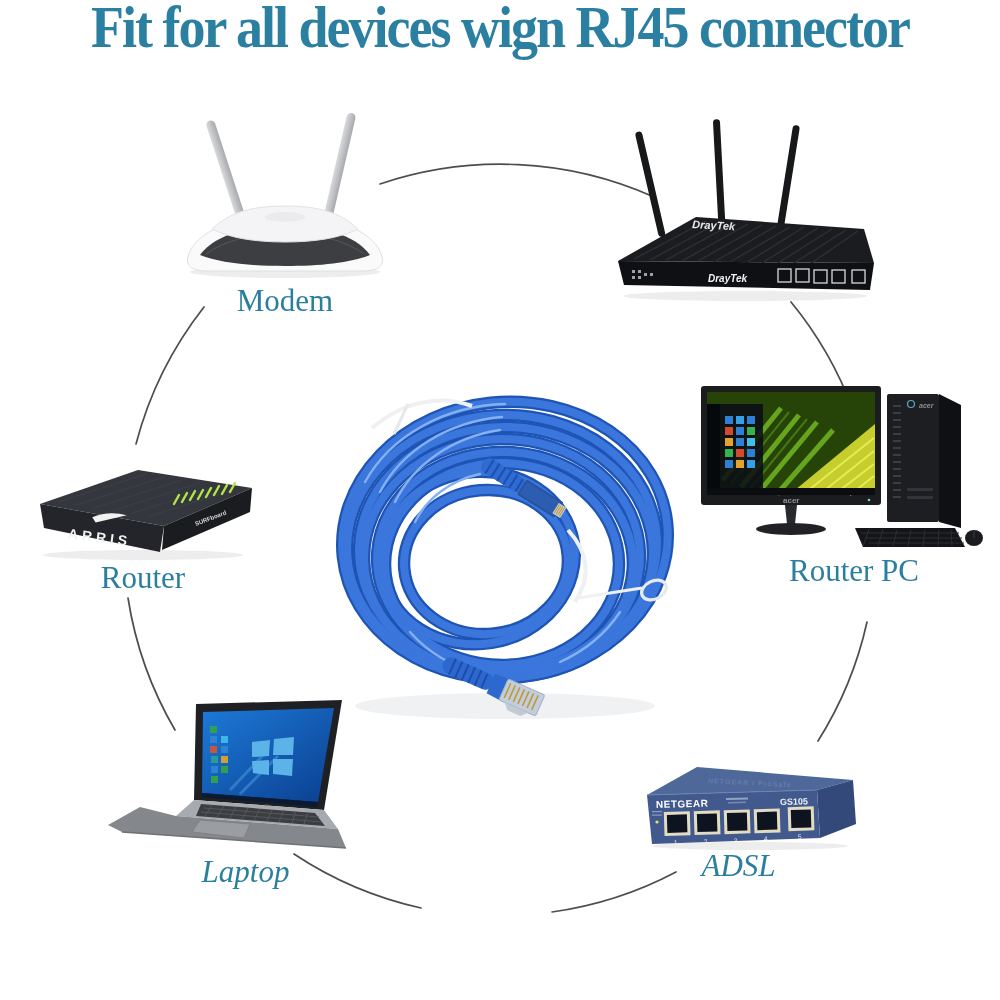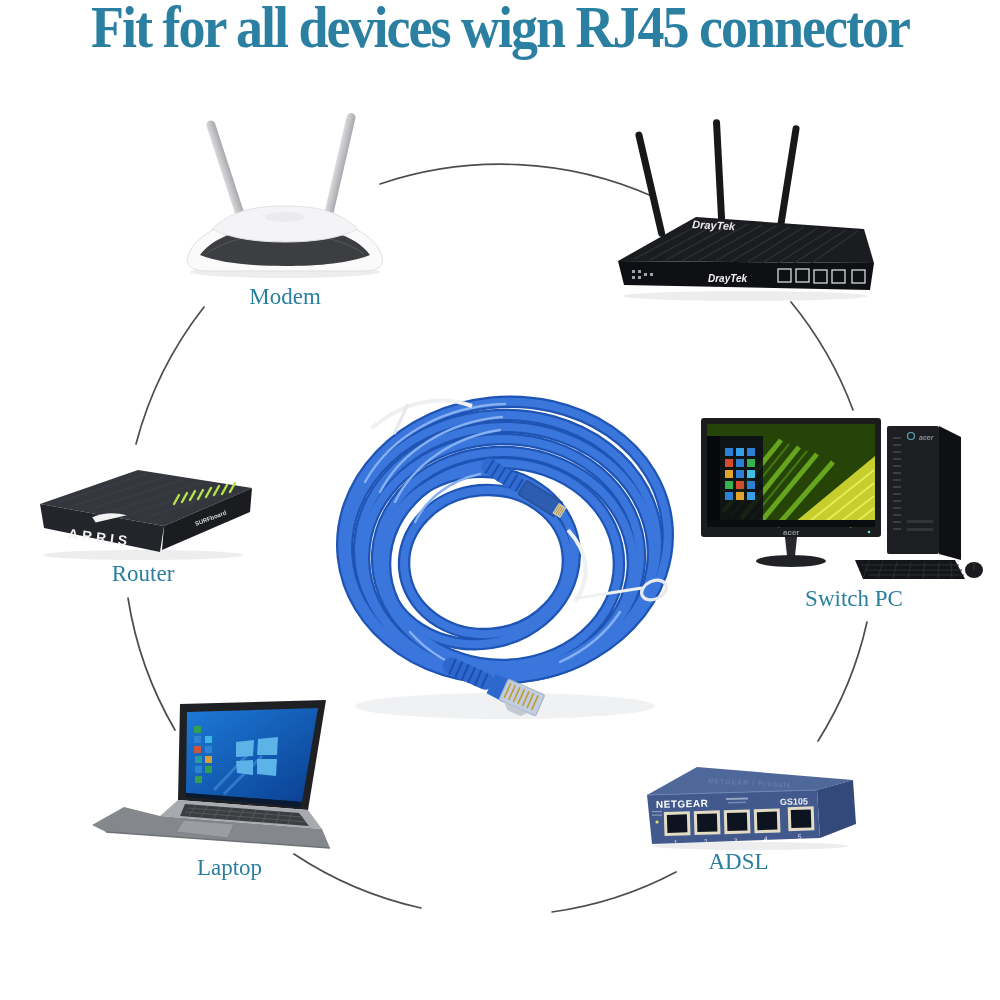--- a/index.html
+++ b/index.html
@@ -9,21 +9,21 @@
   }
   .page-title{
     position:absolute;top:-6px;left:0;width:1000px;text-align:center;
     font-size:54px;font-weight:bold;color:#2b80a2;white-space:nowrap;
     letter-spacing:-2px;transform:scaleY(1.08);transform-origin:top center;
   }
   .ring-svg{position:absolute;left:0;top:0;}
   .device{position:absolute;}
   .device svg{display:block;}
   .device-label{
-    text-align:center;font-size:23px;color:#2a7f9e;line-height:1.05;
+    text-align:center;font-size:31px;color:#2a7f9e;line-height:1.05;
     font-family:"Liberation Serif", serif;
   }
   text{font-family:"Liberation Sans", sans-serif;}
 </style>
 </head>
 <body>
 
 <div class="page-title">Fit for all devices wign RJ45 connector</div>
 
 <svg class="ring-svg" width="1000" height="1000" viewBox="0 0 1000 1000">
@@ -111,21 +111,21 @@
     </g>
     <g transform="rotate(7 70 74)">
       <path d="M62,56 q16,-9 34,-6 l-30,11 z" fill="#f2f2f2"></path>
       <text x="40" y="80" font-size="14" font-weight="bold" letter-spacing="4" fill="#f2f2f2">ARRIS</text>
     </g>
     <text x="168" y="64" font-size="6" font-weight="bold" fill="#d8dadd" transform="rotate(-21 168 64)">SURFboard</text>
   </svg>
   <div class="device-label">Router</div>
 </div>
 
-<div class="device" style="left:693px;top:412px;width:300px;">
+<div class="device" style="left:693px;top:380px;width:300px;">
   <svg width="300" height="175" viewBox="0 0 300 175">
 
     <rect x="8" y="6" width="180" height="119" rx="3" fill="#1b1c1e"></rect>
     <g>
       <rect x="14" y="12" width="168" height="103" fill="#274408"></rect>
       <polygon points="96,115 182,44 182,115" fill="#c6ce2e"></polygon>
       <path d="M112,113 L181,58 M127,114 L181,71 M142,114 L181,84 M157,115 L181,96" stroke="#e6ec55" stroke-width="2" fill="none"></path>
       <path d="M30,100 L88,28 M48,107 L106,35 M66,112 L124,42 M84,114 L140,50" stroke="#65a61e" stroke-width="5" fill="none"></path>
       <path d="M38,104 L96,32 M56,110 L114,39" stroke="#437813" stroke-width="2" fill="none"></path>
 
@@ -162,24 +162,24 @@
     <text x="226" y="28" font-size="7" font-weight="bold" font-style="italic" fill="#8d9196">acer</text>
     <rect x="214" y="108" width="26" height="3" fill="#32343a"></rect>
     <rect x="214" y="116" width="26" height="3" fill="#32343a"></rect>
 
     <polygon points="162,148 262,148 272,167 170,167" fill="#141518"></polygon>
     <path d="M168,153 L266,153 M172,158 L269,158 M176,163 L271,163" stroke="#2d2f33" stroke-width="1" fill="none"></path>
     <path d="M176,149 l-6,17 M190,149 l-5,17 M204,150 l-4,16 M218,150 l-3,16 M232,150 l-2,16 M246,150 l-1,16 M258,150 l1,16" stroke="#2d2f33" stroke-width="1" fill="none"></path>
     <ellipse cx="281" cy="158" rx="9" ry="8" fill="#1a1b1e"></ellipse>
     <path d="M281,151 q0,4 0,7" stroke="#3a3c40" stroke-width="1" fill="none"></path>
   </svg>
-  <div class="device-label" style="margin-left:22px;">Switch PC</div>
-</div>
-
-<div class="device" style="left:84px;top:698px;width:305px;">
+  <div class="device-label" style="margin-left:22px;">Router PC</div>
+</div>
+
+<div class="device" style="left:100px;top:698px;width:305px;font-style:italic;">
   <svg width="305" height="158" viewBox="0 0 305 158">
     <defs>
       <linearGradient id="winG" x1="0" y1="0" x2="1" y2="1">
         <stop offset="0" stop-color="#1d7ad8"></stop>
           <stop offset="1" stop-color="#0a3f90"></stop>
       </linearGradient>
     </defs>
     <polygon points="96,6 242,2 224,112 94,102" fill="#1f2023"></polygon>
     <polygon points="103,14 234,10 218,104 102,95" fill="url(#winG)"></polygon>
     <path d="M130,92 L168,52 M140,96 L178,58" stroke="#4f9bdf" stroke-width="3" opacity="0.5" fill="none"></path>
@@ -250,21 +250,21 @@
           <rect x="158" y="51" width="26" height="24" fill="#e3dcc4"></rect>
           <rect x="161" y="54" width="20" height="18" fill="#0e1320"></rect>
         </g>
       <text x="45" y="85" font-size="6.5" fill="#e8ecf4" text-anchor="middle">1</text>
       <text x="75" y="85" font-size="6.5" fill="#e8ecf4" text-anchor="middle">2</text>
       <text x="105" y="85" font-size="6.5" fill="#e8ecf4" text-anchor="middle">3</text>
       <text x="135" y="84" font-size="6.5" fill="#e8ecf4" text-anchor="middle">4</text>
       <text x="169" y="83" font-size="6.5" fill="#e8ecf4" text-anchor="middle">5</text>
     </g>
   </svg>
-  <div class="device-label" style="margin-left:-18px;">ADSL</div>
+  <div class="device-label" style="margin-left:-18px;font-style:italic;">ADSL</div>
 </div>
 
 <div class="device" style="left:320px;top:362px;width:370px;">
   <svg width="370" height="365" viewBox="0 0 370 365">
     <ellipse cx="185" cy="344" rx="150" ry="13" fill="#f0f1f3"></ellipse>
     <g fill="none">
 
       <g stroke="#1e54b4" stroke-width="12.5">
         <ellipse cx="185" cy="178" rx="163" ry="138" transform="rotate(-6 185 178)"></ellipse>
         <ellipse cx="182" cy="184" rx="155" ry="131" transform="rotate(-3 182 184)"></ellipse>

